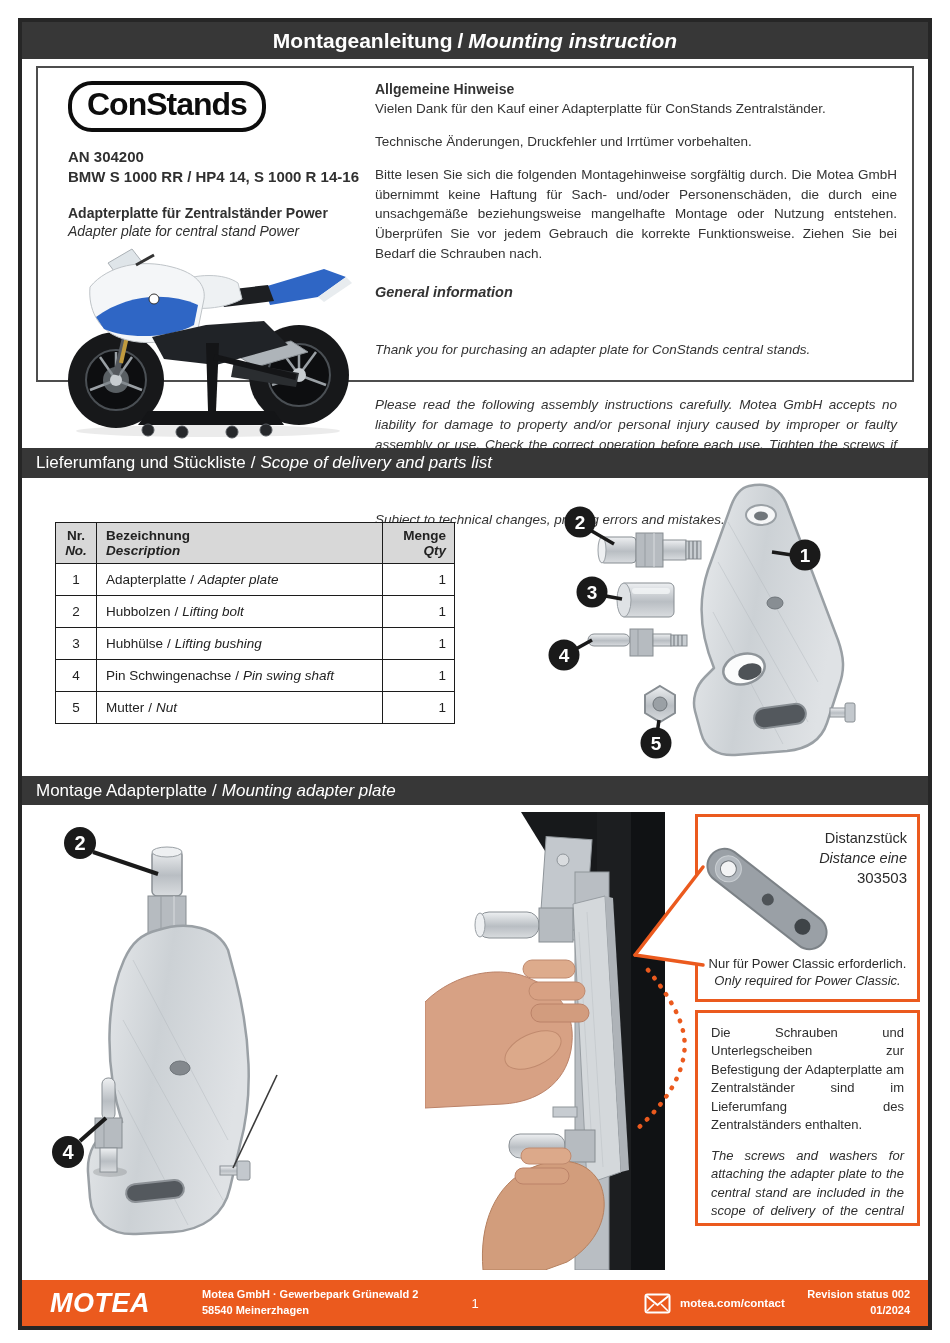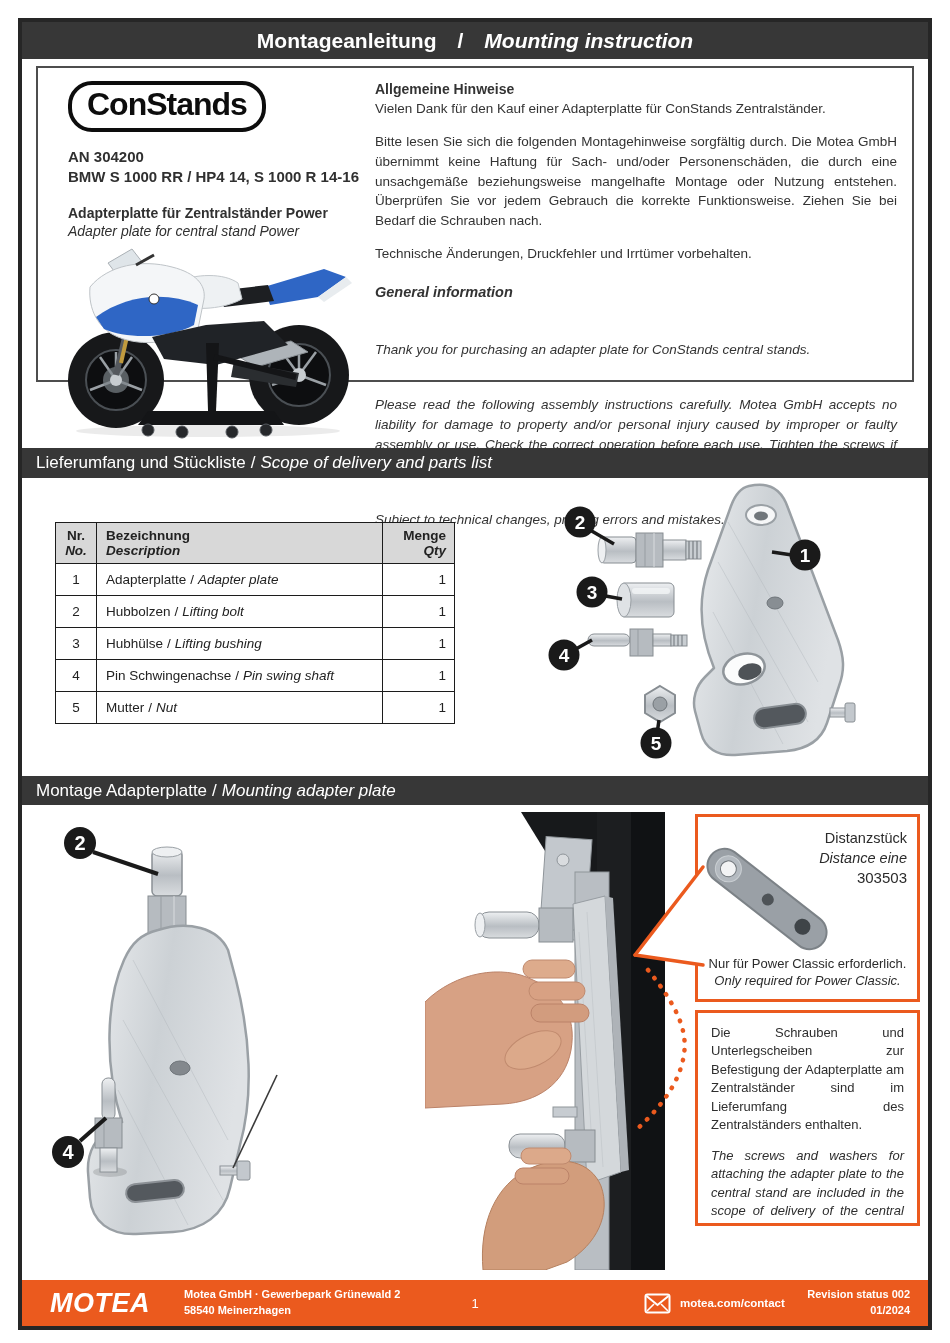--- a/index.html
+++ b/index.html
@@ -13,21 +13,21 @@
     position:absolute; left:18px; top:18px; width:914px; height:1312px;
     border:4px solid #262626; background:#fff; overflow:hidden;
   }
   .abs { position:absolute; }
   .band {
     position:absolute; left:0; width:906px; background:#373737; color:#fff;
     display:flex; align-items:center; font-size:17px;
   }
   .band .sep, .h-sep { margin:0 5px; }
   .band em, .it { font-style:italic;text-align:right; }
-  .band-header { top:0; height:37px; justify-content:center; font-size:21px; font-weight:bold;gap:16px; }
+  .band-header { top:0; height:37px; justify-content:center; font-size:21px; font-weight:bold; }
   .band-sub { padding-left:14px; }
   
   .box1 {
     left:14px; top:44px; width:878px; height:316px;
     border:2px solid #4d4d4d; background:#fff;
   }
   .constands-logo {
     display:inline-block; border:4px solid #0d0d0d; border-radius:24px;
     padding:1px 15px 5px 15px; font-weight:bold; font-size:32px; letter-spacing:-1px; color:#0d0d0d;
   }
@@ -70,21 +70,21 @@
     left:673px; top:988px; width:225px; height:216px; padding:11px 13px;
     font-size:13px; line-height:1.42; text-align:justify; color:#2e2e2e; overflow:hidden;
   }
   .screws-box .en { font-style:italic; margin-top:12px; }
   
   .footer {
     position:absolute; left:0; bottom:0; width:906px; height:46px; background:#EB5A1E;
     display:flex; align-items:center; color:#fff;
   }
   .motea-logo { font-style:italic; font-weight:bold; font-size:27px; letter-spacing:0.5px; margin-left:28px; }
-  .addr { margin-left:34px; font-size:11px; font-weight:bold; line-height:1.45; }
+  .addr { margin-left:52px; font-size:11px; font-weight:bold; line-height:1.45; }
   .page-num { position:absolute; left:0; right:0; text-align:center; font-size:13px; }
   .contact { position:absolute; left:622px; display:flex; align-items:center; font-size:11.5px; font-weight:bold; }
   .contact svg { margin-right:9px; }
   .revision { position:absolute; right:18px; text-align:right; font-size:11px; font-weight:bold; line-height:1.45; }
   svg text.callout { font-family:"Liberation Sans",sans-serif; font-weight:bold; fill:#fff; text-anchor:middle; }
   .overlay { position:absolute; left:0; top:0; z-index:30; pointer-events:none; }
 </style>
 </head>
 <body>
 
@@ -168,22 +168,22 @@
         <circle cx="92" cy="205" r="6" fill="#26282b" stroke="#55595e"></circle>
         <circle cx="126" cy="207" r="6" fill="#26282b" stroke="#55595e"></circle>
         <circle cx="176" cy="207" r="6" fill="#26282b" stroke="#55595e"></circle>
         <circle cx="210" cy="205" r="6" fill="#26282b" stroke="#55595e"></circle>
       </g>
     </svg>
 
     <div class="rightcol">
       <div class="hd">Allgemeine Hinweise</div>
       <p>Vielen Dank für den Kauf einer Adapterplatte für ConStands Zentralständer.</p>
+      <p class="block">Technische Änderungen, Druckfehler und Irrtümer vorbehalten.</p>
       <p class="block">Bitte lesen Sie sich die folgenden Montagehinweise sorgfältig durch. Die Motea GmbH übernimmt keine Haftung für Sach- und/oder Personenschäden, die durch eine unsachgemäße beziehungsweise mangelhafte Montage oder Nutzung entstehen. Überprüfen Sie vor jedem Gebrauch die korrekte Funktionsweise. Ziehen Sie bei Bedarf die Schrauben nach.</p>
-      <p class="block">Technische Änderungen, Druckfehler und Irrtümer vorbehalten.</p>
       <div class="hd-en">General information</div>
       <p class="en">Thank you for purchasing an adapter plate for ConStands central stands.</p>
       <p class="block en">Please read the following assembly instructions carefully. Motea GmbH accepts no liability for damage to property and/or personal injury caused by improper or faulty assembly or use. Check the correct operation before each use. Tighten the screws if necessary.</p>
       <p class="block en">Subject to technical changes, printing errors and mistakes.</p>
     </div>
   </div>
 
   <div class="band band-sub" style="top:426px; height:30px;">
     <span>Lieferumfang und Stückliste</span>
     <span class="sep">/</span>

